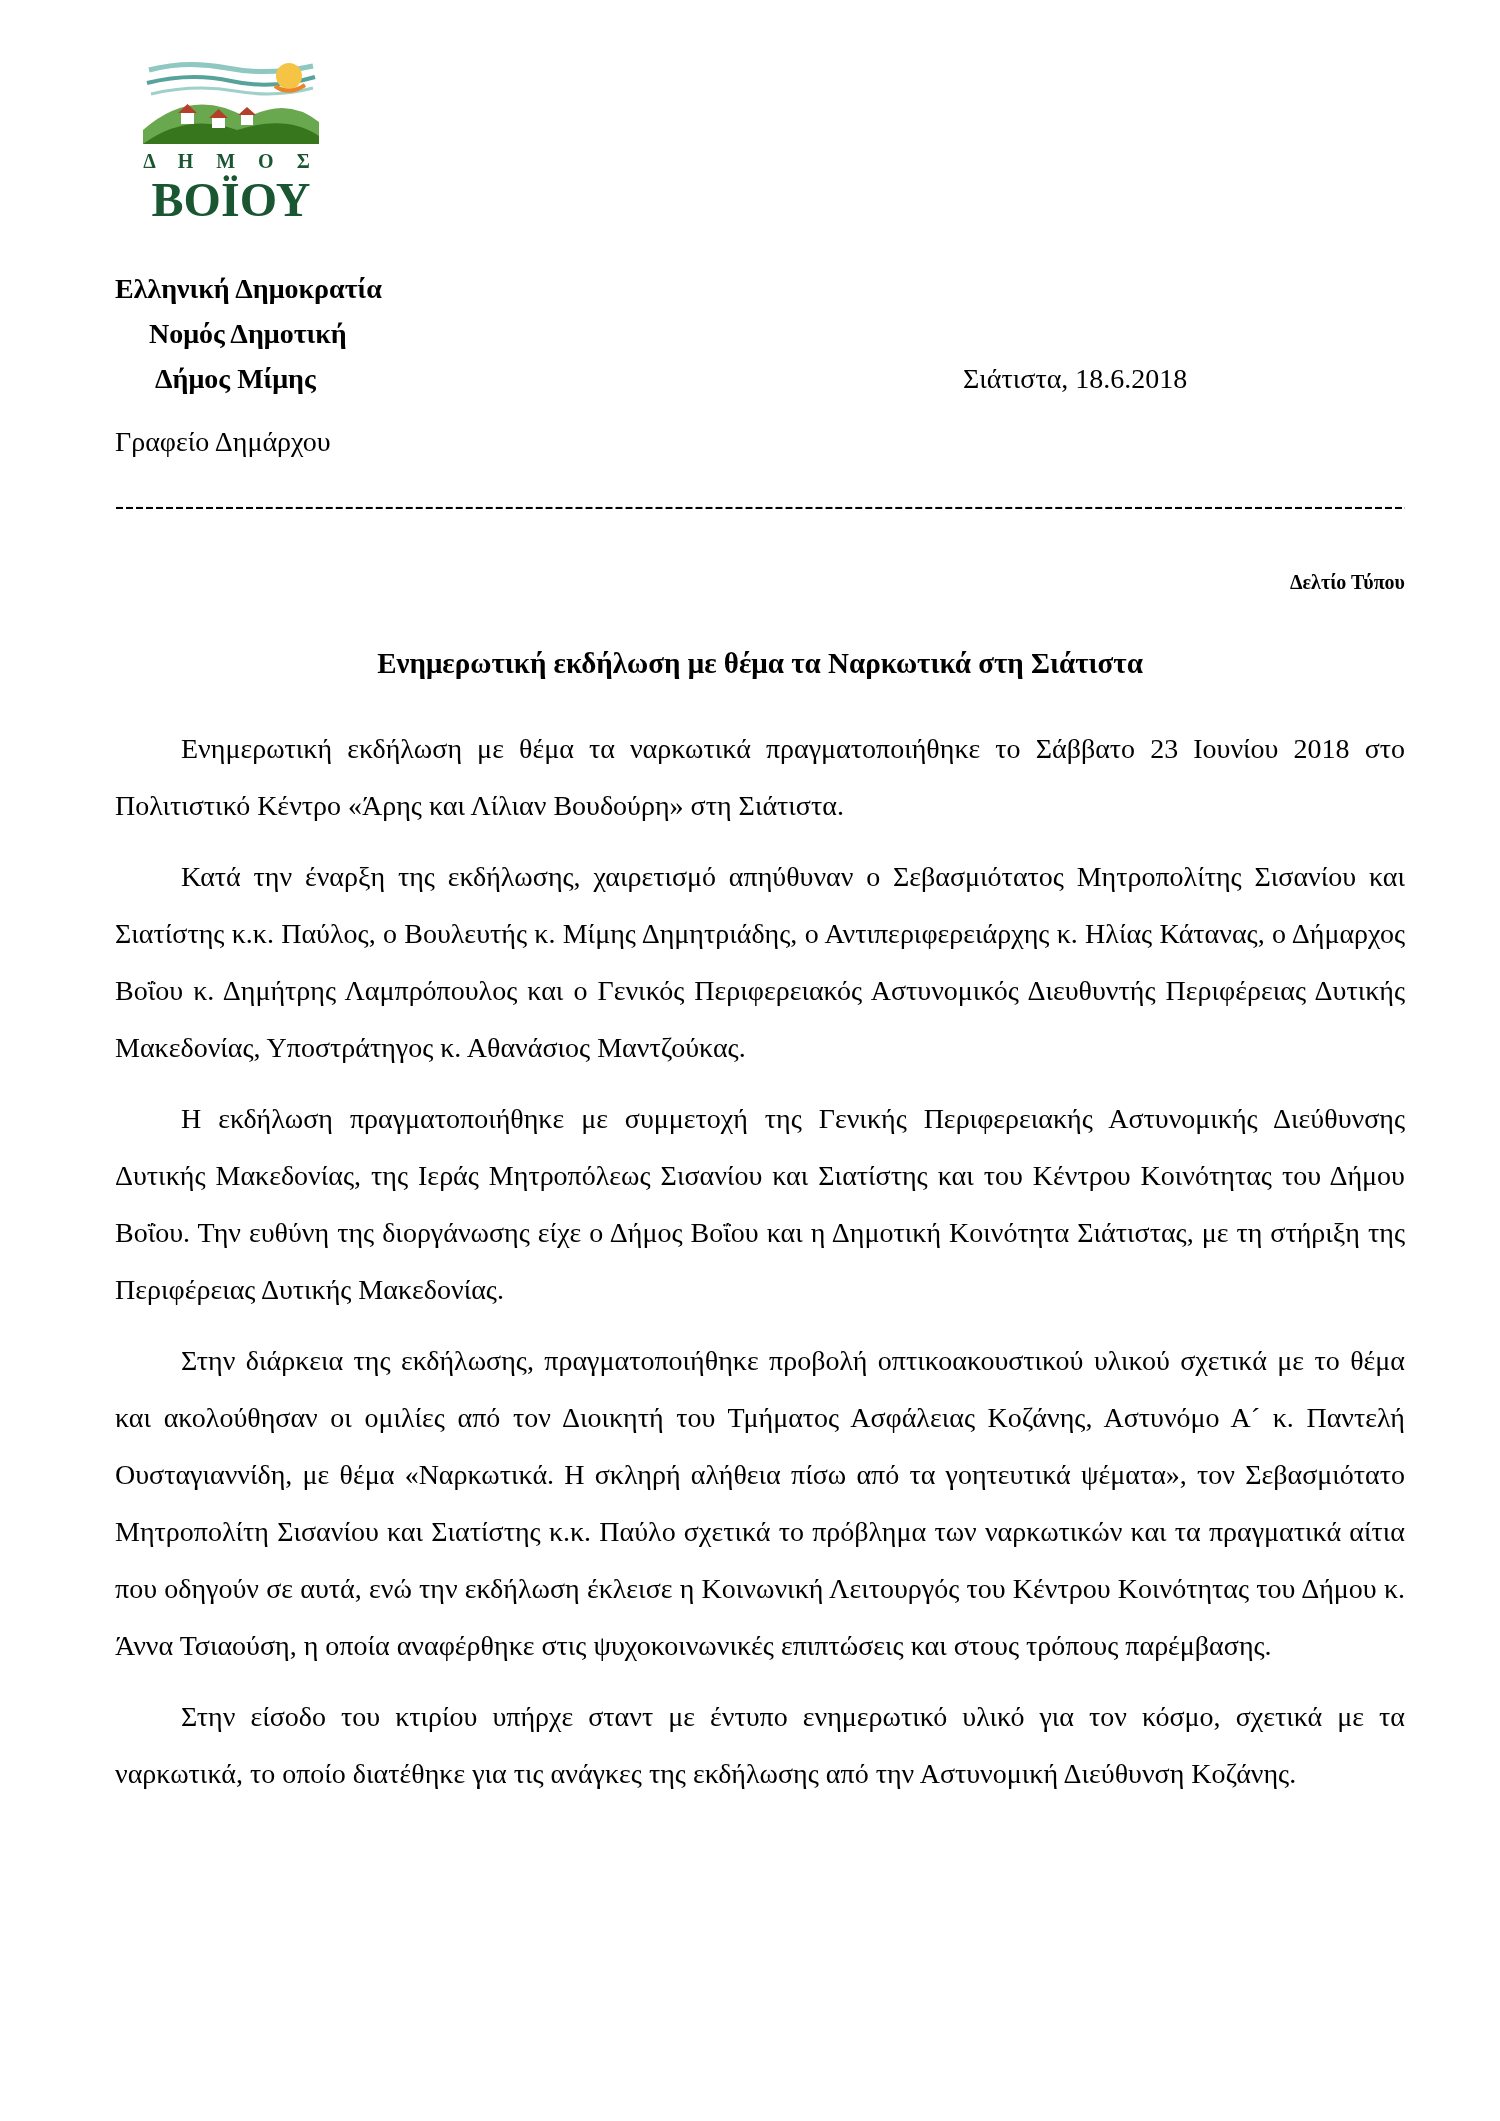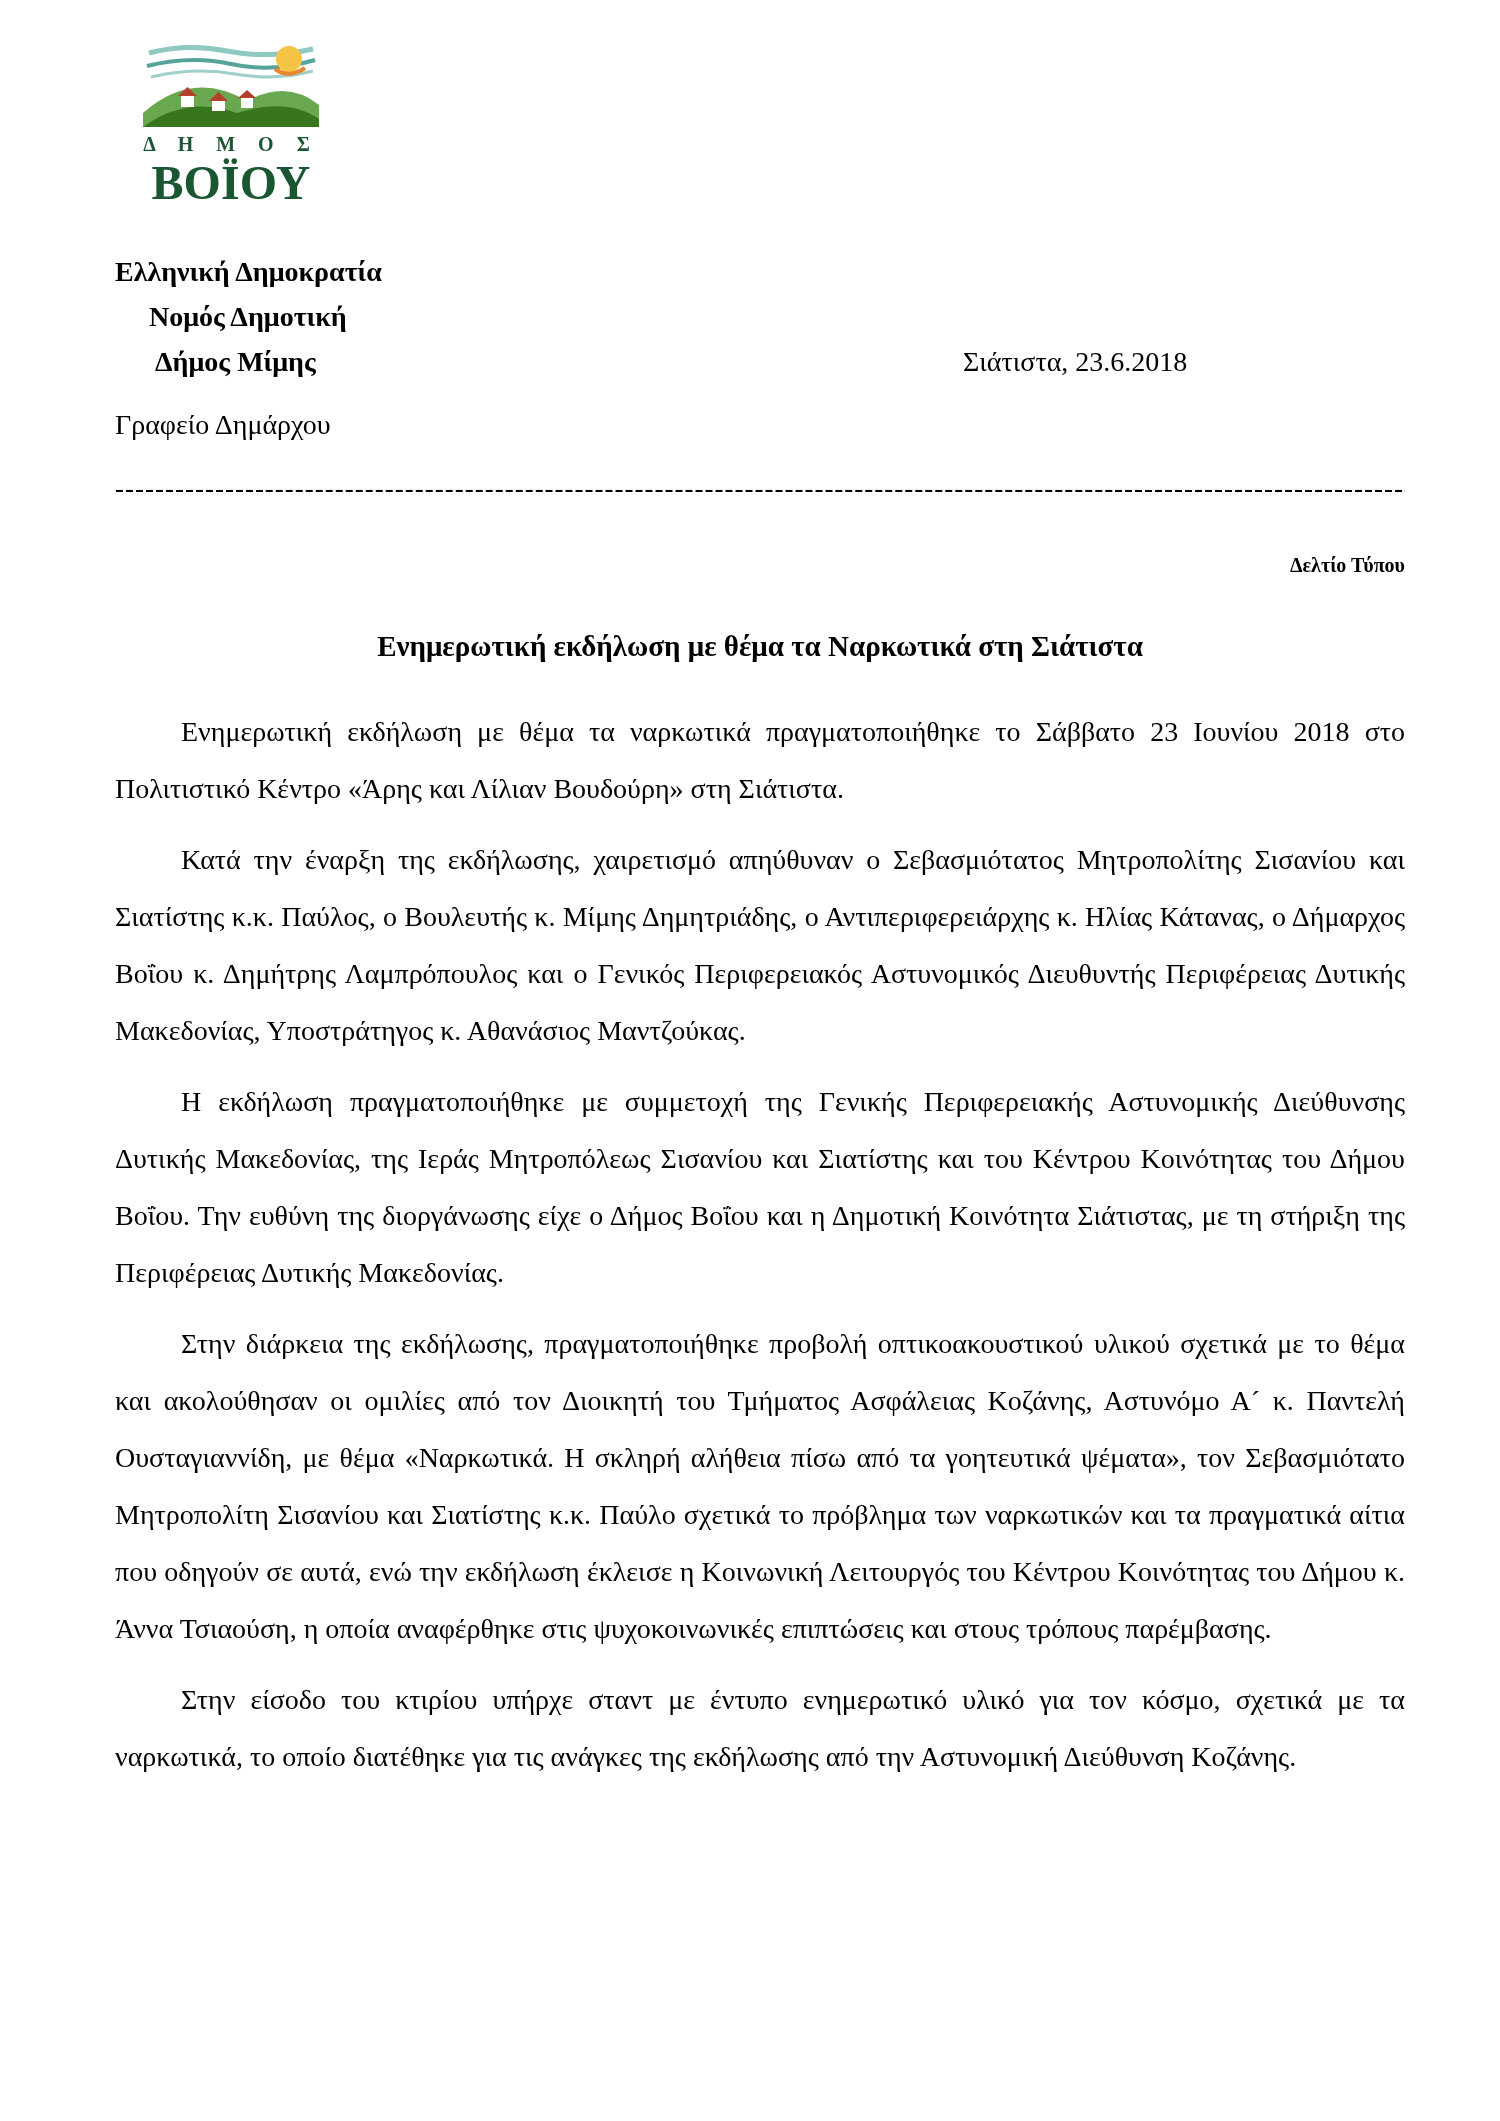--- a/index.html
+++ b/index.html
@@ -7,21 +7,21 @@
   .page {
     position:relative;
     width:1500px;
     height:2121px;
     margin:0 auto;
     background:#ffffff;
     font-family:"Liberation Serif","DejaVu Serif",serif;
     color:#000000;
     overflow:hidden;
   }
-  .content { padding:39px 95px 0 115px; }
+  .content { padding:56px 95px 0 115px; }
 
   .logo-wrap { width:232px; margin-bottom:34px; }
 
   .hdr-line { font-size:28px; font-weight:bold; line-height:45px; }
   .hdr-l2 { padding-left:34px; }
   .hdr-row { position:relative; line-height:45px; }
   .hdr-l3 { padding-left:40px; font-size:28px; font-weight:bold; }
   .doc-date { position:absolute; left:848px; top:0; font-size:28px; font-weight:normal; }
 
   .office { font-size:28px; margin-top:14px; line-height:45px; }
@@ -90,21 +90,21 @@
         <text x="116" y="112" text-anchor="middle" font-family="Liberation Serif, DejaVu Serif, serif" font-size="20" font-weight="bold" fill="#1a5632" letter-spacing="9">Δ Η Μ Ο Σ</text>
         <text x="116" y="160" text-anchor="middle" font-family="Liberation Serif, DejaVu Serif, serif" font-size="48" font-weight="bold" fill="#1a5632">ΒΟΪΟΥ</text>
       </svg>
     </div>
 
     <div>
       <div class="hdr-line">Ελληνική Δημοκρατία</div>
       <div class="hdr-line hdr-l2">Νομός Δημοτική</div>
       <div class="hdr-row">
         <span class="hdr-l3">Δήμος Μίμης</span>
-        <span class="doc-date">Σιάτιστα, 23.6.2018</span>
+        <span class="doc-date">Σιάτιστα, 18.6.2018</span>
       </div>
       <div class="office">Γραφείο Δημάρχου</div>
     </div>
 
     <div class="separator">--------------------------------------------------------------------------------------------------------------------------------------------------------------------------</div>
 
     <div class="title">Δελτίο Τύπου</div>
     <div class="subtitle">Ενημερωτική εκδήλωση με θέμα τα Ναρκωτικά στη Σιάτιστα</div>
 
     <div class="body-text">

